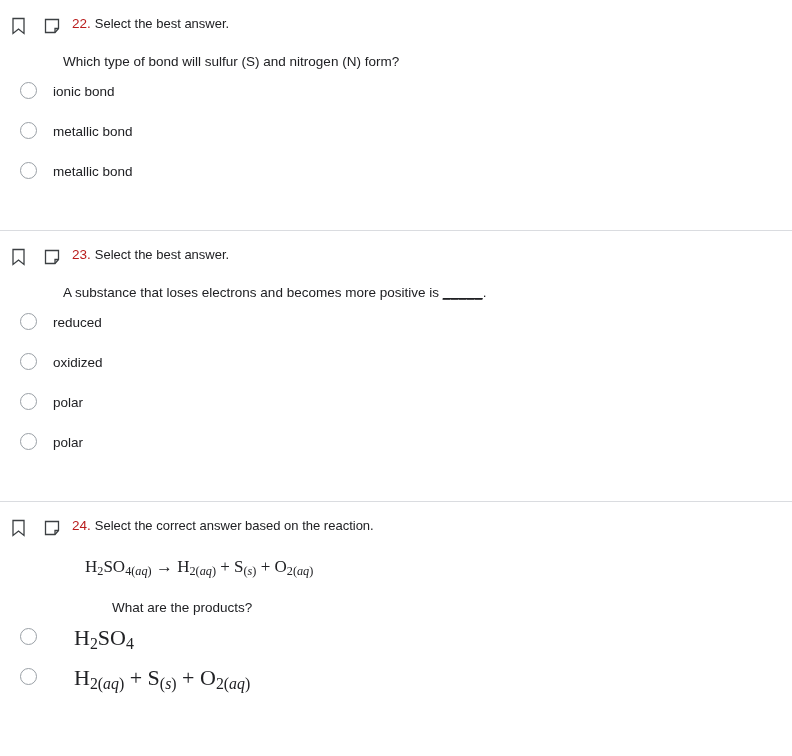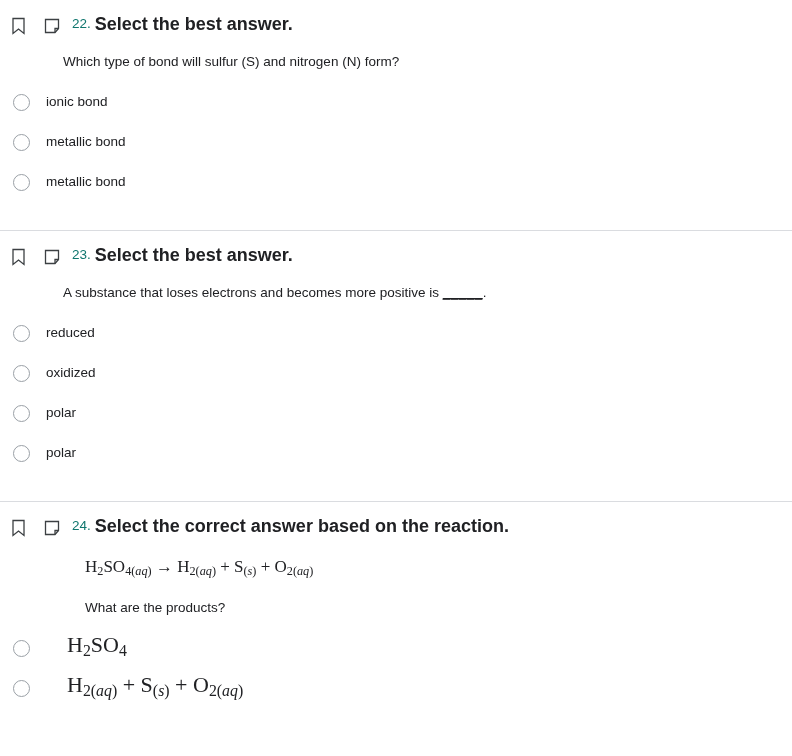--- a/index.html
+++ b/index.html
@@ -38,28 +38,28 @@
     display: inline-flex;
     align-items: center;
     justify-content: center;
     flex: 0 0 auto;
     color: #3c4043;
   }
   .icon-btn svg { display: block; }
   .icon-gap { width: 10px; flex: 0 0 auto; }
   .q-num {
     font-size: 13.5px;
-    color: #0f766e;
+    color: #b91c1c;
     margin-left: 8px;
     line-height: 20px;
     white-space: nowrap;
   }
   .q-instruction {
-    font-size: 18px;
-    font-weight: bold;
+    font-size: 13px;
+    font-weight: normal;
     color: #202124;
     line-height: 20px;
     margin-left: 4px;
   }
   .q-body {
     padding: 14px 0 0 63px;
     font-size: 13.5px;
     line-height: 20px;
     color: #202124;
   }
@@ -68,29 +68,29 @@
     font-family: "Liberation Serif", serif;
     font-size: 17px;
     color: #202124;
     line-height: 22px;
   }
   .q-subprompt {
     padding: 16px 0 0 85px;
     font-size: 13.5px;
     line-height: 20px;
     color: #202124;
+    margin-left: 27px;
   }
   .options {
     padding: 10px 0 0 0;
   }
   .option {
     display: flex;
-    align-items: center;
     height: 40px;
-    padding-left: 13px;
+    padding-left: 20px;
   }
   .radio {
     width: 17px;
     height: 17px;
     border: 1px solid #9aa0a6;
     border-radius: 50%;
     box-sizing: border-box;
     flex: 0 0 auto;
     background: #fff;
   }

